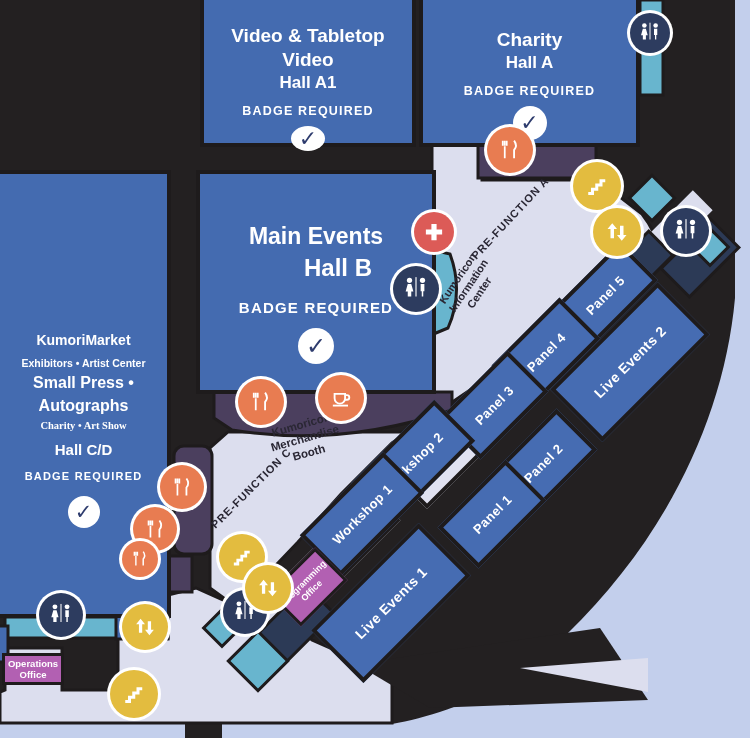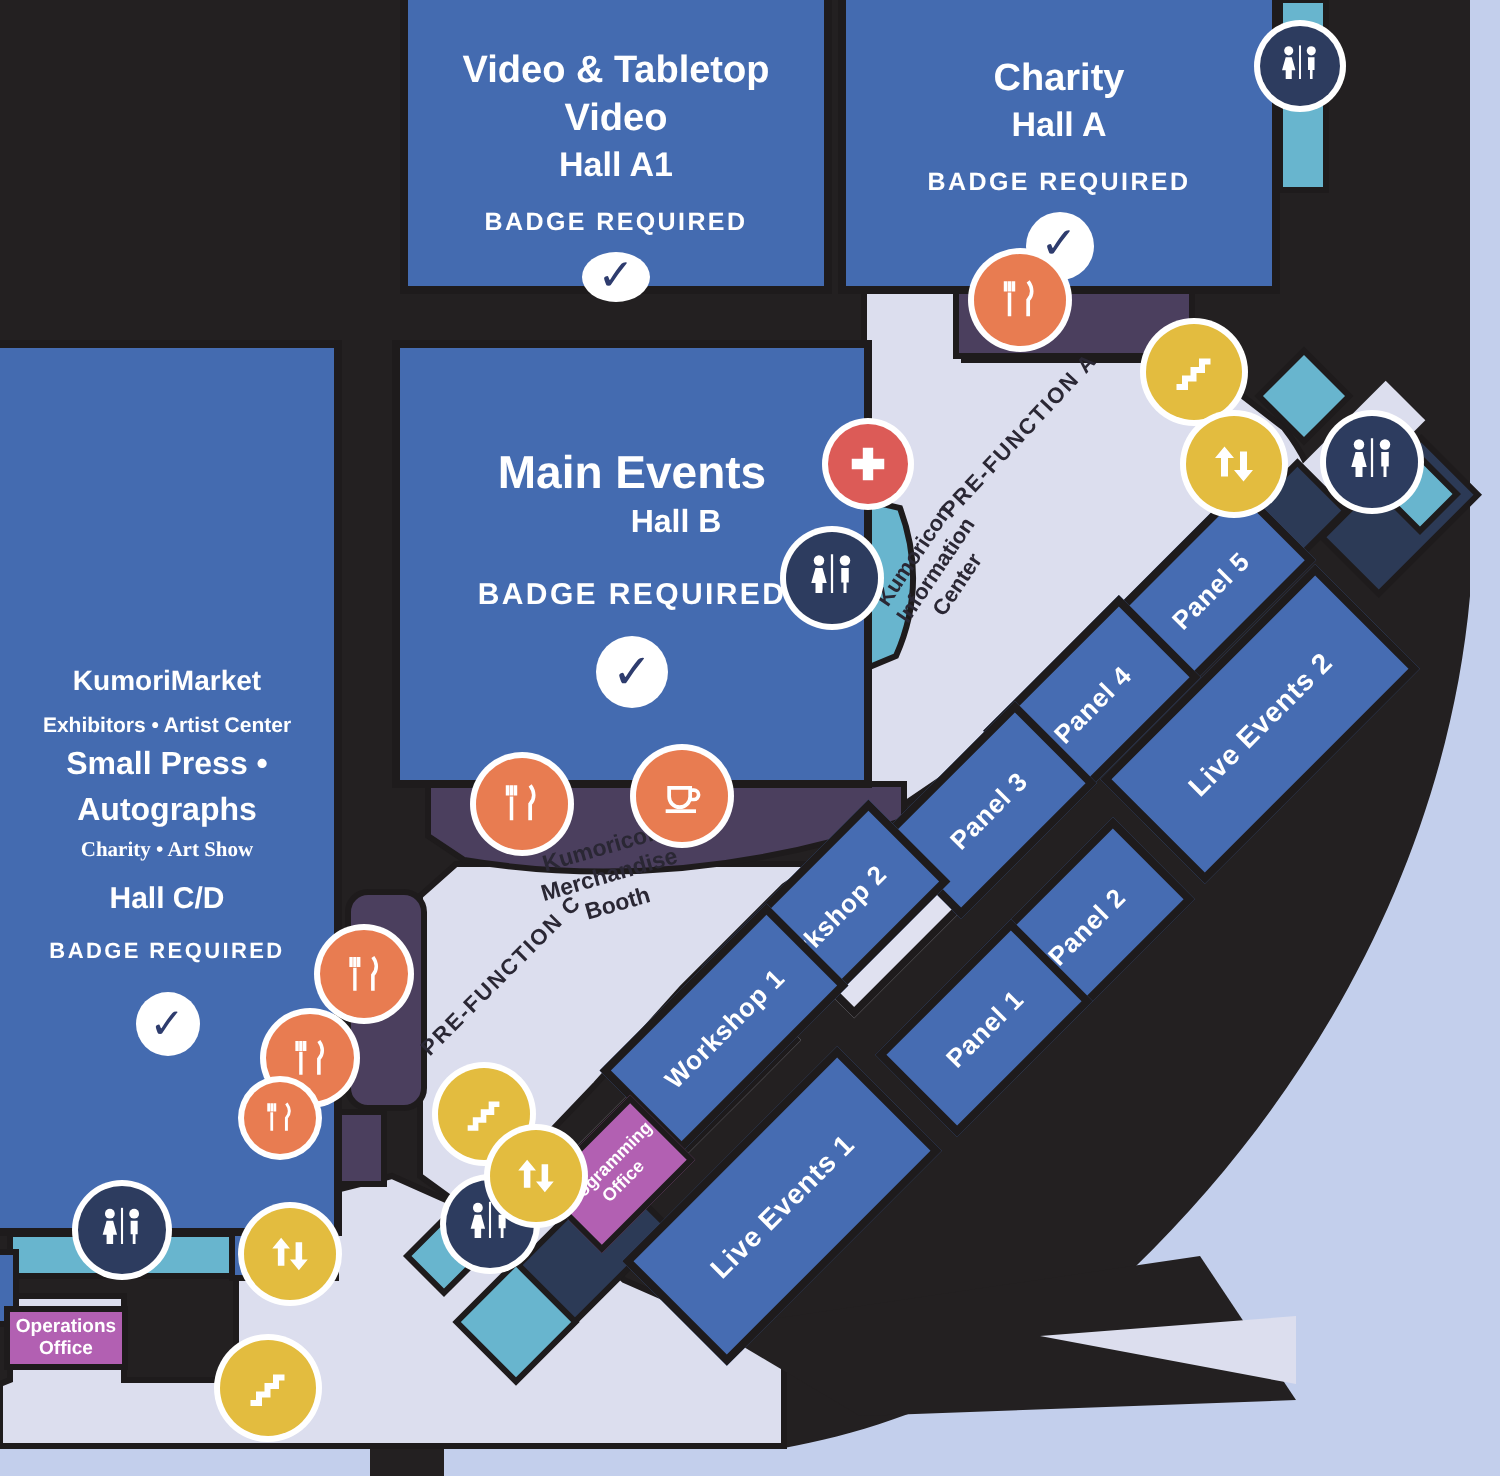--- a/index.html
+++ b/index.html
@@ -102,21 +102,21 @@
 
   <div class="hall" style="left:419px;top:-4px;width:221px;height:151px;padding-top:28px;">
     <span class="h-line-lg">Charity</span>
     <span class="h-line-md">Hall A</span>
     <span class="h-badge">BADGE REQUIRED</span>
     <span class="seal" style="width:34px;height:34px;font-size:22px;margin-top:8px;">✓</span>
   </div>
 
   <div class="hall" style="left:196px;top:170px;width:240px;height:224px;padding-top:48px;">
     <span style="font-size:23px;line-height:1.3;">Main Events</span>
-    <span style="font-size:16px;line-height:1.3;margin-left:44px;">Hall B</span>
+    <span style="font-size:24px;line-height:1.3;margin-left:44px;">Hall B</span>
     <span class="h-badge" style="font-size:15px;margin-top:16px;">BADGE REQUIRED</span>
     <span class="seal" style="width:36px;height:36px;font-size:24px;margin-top:12px;">✓</span>
   </div>
 
   <div class="hall" style="left:-4px;top:170px;width:175px;height:448px;padding-top:158px;">
     <span style="font-size:14px;">KumoriMarket</span>
     <span style="font-size:10.5px;margin-top:8px;line-height:1.45;">Exhibitors • Artist Center</span>
     <span style="font-size:16px;line-height:1.45;">Small Press • Autographs</span>
     <span style="font-size:10.5px;line-height:1.45;font-family:Liberation Serif, serif;">Charity • Art Show</span>
     <span style="font-size:15px;margin-top:8px;">Hall C/D</span>

